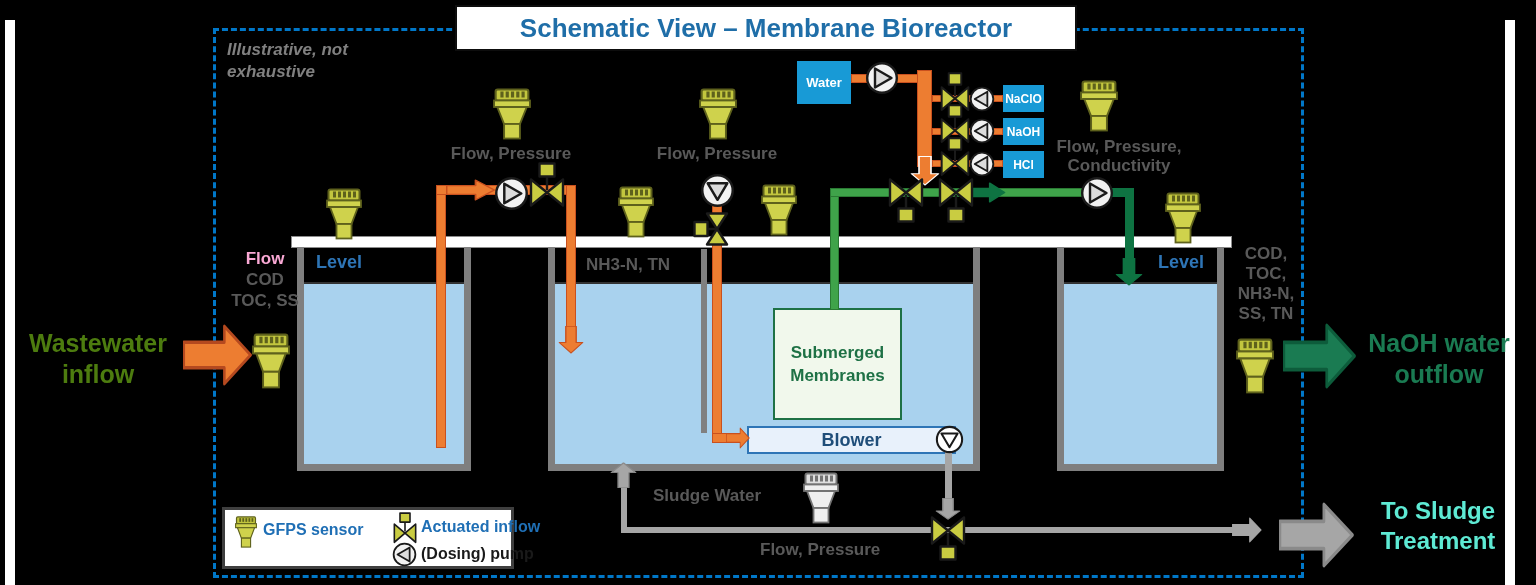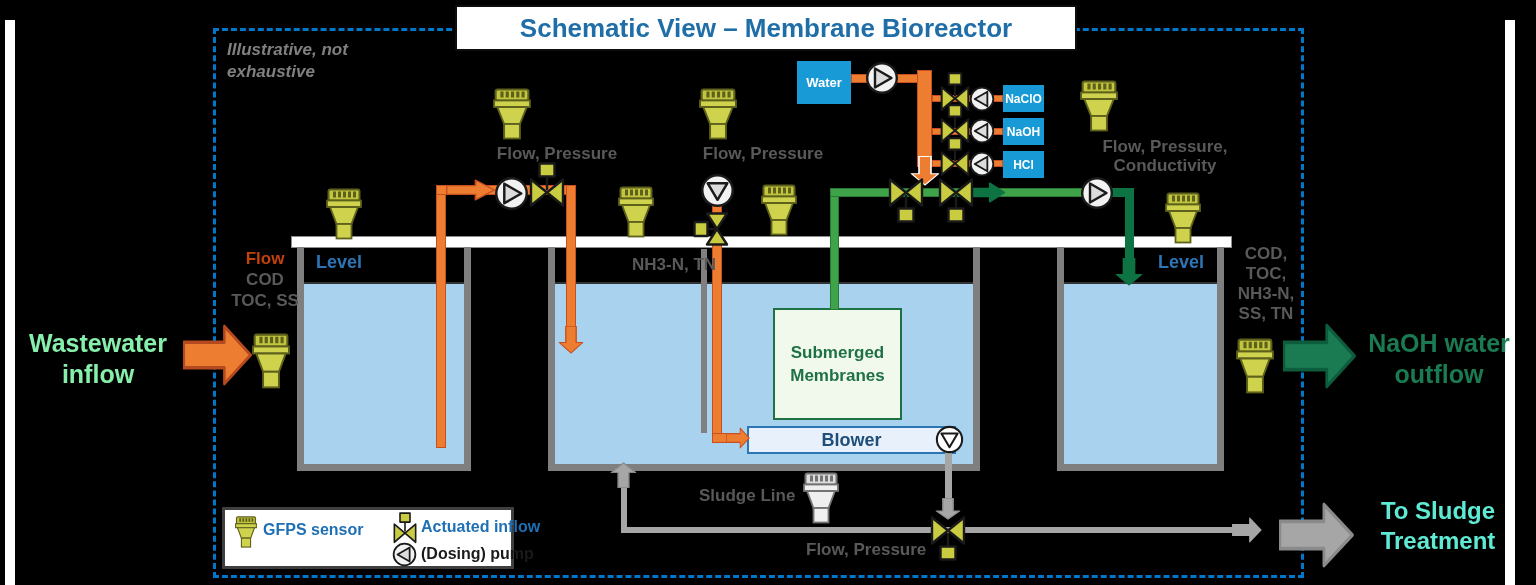--- a/index.html
+++ b/index.html
@@ -14,23 +14,23 @@
   .note{font-size:17px;font-style:italic;font-weight:bold;color:#808080;line-height:22px;}
   .deck{background:#fff;border:1px solid #8C8C8C;box-sizing:border-box;}
   .tank{border-left:7px solid #7F7F7F;border-right:7px solid #7F7F7F;border-bottom:7px solid #7F7F7F;box-sizing:border-box;}
   .water{position:absolute;left:0;right:0;bottom:0;background:#A9D2EE;border-top:2px solid #333;}
   .pipe{box-sizing:border-box;}
   .pipe-o{background:#ED7D31;border:1px solid #C9501E;}
   .pipe-g{background:#3FA34A;border:1px solid #2A7A33;}
   .pipe-gd{background:#0E7342;}
   .pipe-s{background:#A6A6A6;}
   .pipe-dip{background:#808080;}
-  .lbl{color:#595959;font-size:17px;font-weight:600;white-space:nowrap;margin-left:46px;}
+  .lbl{color:#595959;font-size:17px;font-weight:600;white-space:nowrap;}
   .lbl-c{text-align:center;white-space:normal;line-height:19px;}
-  .blue{color:#c2410c;}
+  .blue{color:#f9a8d4;}
   .level{color:#2E75B6;font-size:18px;font-weight:bold;}
   .stack{text-align:center;font-size:17px;font-weight:600;color:#595959;line-height:21px;}
   .bigtxt{text-align:center;font-weight:bold;font-size:25px;line-height:31px;}
   .chembox{background:#189AD6;color:#fff;display:flex;align-items:center;justify-content:center;
            font-size:12px;font-weight:600;}
   #membranebox{background:#F1F8EC;border:2px solid #1E7145;display:flex;align-items:center;justify-content:center;
                text-align:center;color:#1E7145;font-size:17px;font-weight:600;line-height:23px;box-sizing:border-box;}
   #blowerbox{background:#E8F1FB;border:2px solid #2E75B6;display:flex;align-items:center;justify-content:center;
              color:#1F4E79;font-size:18px;font-weight:600;box-sizing:border-box;}
   #legendbox{left:222px;top:507px;width:292px;height:62px;background:#fff;border:3px solid #3F3F3F;box-sizing:border-box;}
@@ -440,40 +440,40 @@
     <div>Illustrative, not</div>
     <div>exhaustive</div>
   </div>
 
   <div class="abs lbl" style="left:444px;top:144px;width:134px;text-align:center">Flow, Pressure</div>
   <div class="abs lbl" style="left:650px;top:144px;width:134px;text-align:center">Flow, Pressure</div>
   <div class="abs lbl lbl-c" style="left:1046px;top:137px;width:146px">
     <div>Flow, Pressure,</div>
     <div>Conductivity</div>
   </div>
-  <div class="abs lbl" style="left:653px;top:486px">Sludge Line</div>
+  <div class="abs lbl" style="left:653px;top:486px">Sludge Water</div>
   <div class="abs lbl" style="left:760px;top:540px">Flow, Pressure</div>
 
   <div class="abs level" style="left:316px;top:252px">Level</div>
   <div class="abs lbl" style="left:586px;top:255px">NH3-N, TN</div>
   <div class="abs level" style="left:1158px;top:252px">Level</div>
 
   <div class="abs stack" style="left:226px;top:248px;width:78px">
     <div class="blue">Flow</div>
     <div>COD</div>
     <div>TOC, SS</div>
   </div>
   <div class="abs stack" style="left:1228px;top:244px;width:76px;line-height:20px">
     <div>COD,</div>
     <div>TOC,</div>
     <div>NH3-N,</div>
     <div>SS, TN</div>
   </div>
 
-  <div class="abs bigtxt" style="left:6px;top:328px;width:184px;color:#86efac">
+  <div class="abs bigtxt" style="left:6px;top:328px;width:184px;color:#4d7c0f">
     <div>Wastewater</div>
     <div>inflow</div>
   </div>
   <div class="abs bigtxt" style="left:1350px;top:328px;width:178px;color:#1A7B52">
     <div>NaOH water</div>
     <div>outflow</div>
   </div>
   <div class="abs bigtxt" style="left:1352px;top:496px;width:172px;color:#5eead4;font-size:24px;line-height:30px">
     <div>To Sludge</div>
     <div>Treatment</div>

